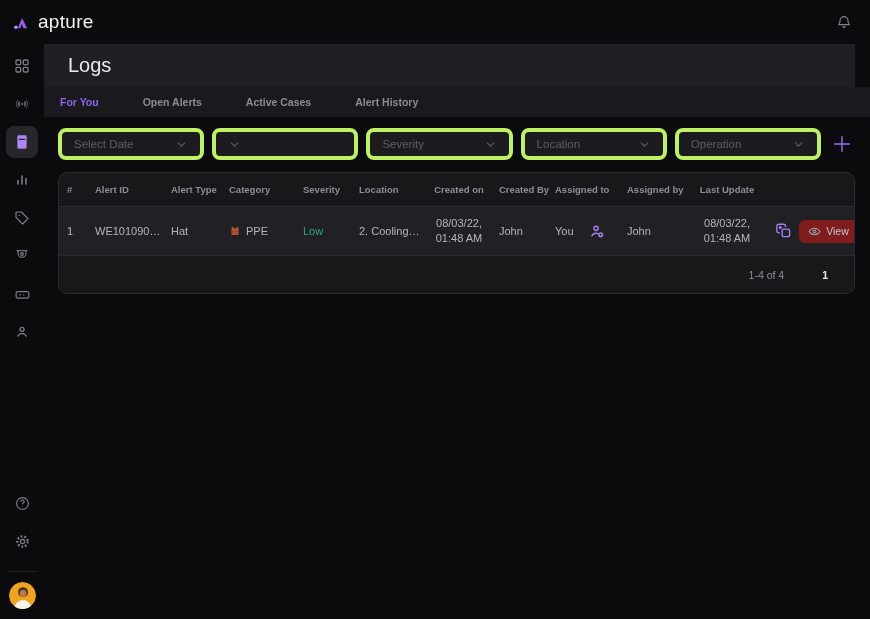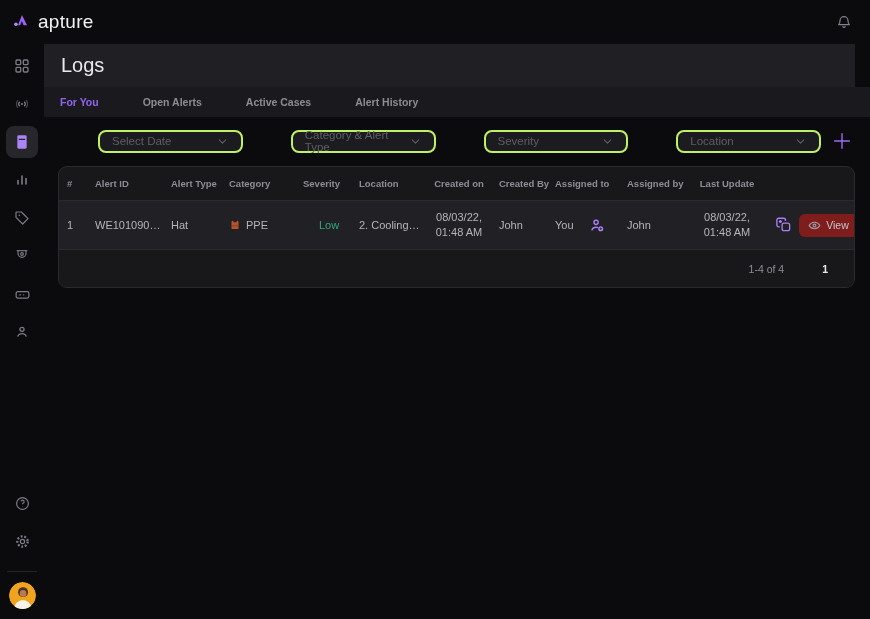--- a/index.html
+++ b/index.html
@@ -8,21 +8,21 @@
     width:870px; height:619px; overflow:hidden; position:relative;
     background:#0b0b0d; font-family:"Liberation Sans", sans-serif;
     -webkit-font-smoothing:antialiased;
   }
   
   .topbar {
     position:absolute; top:0; left:0; right:0; height:44px;
     display:flex; align-items:center; justify-content:space-between;
     padding:0 18px 0 12px; background:#0b0b0d; z-index:3;
   }
-  .logo { display:flex; align-items:flex-start; gap:7px; }
+  .logo { display:flex; align-items:flex-end; gap:7px; }
   .logo-text { color:#f2f2f4; font-size:19px; letter-spacing:.3px; }
   .bell-btn { color:#82828a; display:flex; align-items:center; }
   
   .sidebar {
     position:absolute; top:44px; left:0; bottom:0; width:44px;
     display:flex; flex-direction:column; align-items:center;
     padding:6px 0 10px 0; background:#0b0b0d; z-index:2;
   }
   .side-item {
     width:32px; height:32px; margin-bottom:6px; border-radius:8px;
@@ -33,38 +33,38 @@
   .side-spacer { flex:1; }
   .side-divider { width:30px; height:1px; background:#242428; margin:8px 0 10px; }
   .avatar {
     width:27px; height:27px; border-radius:50%; overflow:hidden; flex:none;
     display:flex; align-items:center; justify-content:center; cursor:pointer;
   }
   
   .main { position:absolute; left:44px; top:44px; right:0; bottom:0; }
   .page-header {
     height:43px; background:#202024; margin-right:15px;
-    display:flex; align-items:center; padding-left:17px;
+    display:flex; align-items:center; padding-left:24px;
   }
   .page-title { color:#e9e9ec; font-size:20px; font-weight:500; margin:0; }
   .tabs {
     height:30px; background:#1a1a1e; 
     display:flex; align-items:center; gap:44px; padding-left:16px;
   }
   .tab { font-size:10.5px; font-weight:bold; color:#8c8c93; cursor:pointer; }
   .tab.active { color:#9263ec; }
   
   .filters {
     display:flex; align-items:center; gap:8px;
     padding:11px 15px 12px 14px;
   }
   .select {
-    flex:1; height:23px; background:#1c1c20; border:2px solid #bef264;
+    flex:1; height:32px; background:#1c1c20; border:4px solid #bef264;
     border-radius:8px; display:flex; align-items:center; justify-content:space-between;
-    padding:0 12px; color:#5e5e66; font-size:11.5px; cursor:pointer;margin-left:40px;
+    padding:0 12px; color:#5e5e66; font-size:11.5px; cursor:pointer;
   }
   .select .chev { color:#5e5e66; display:flex; }
   .plus-btn {
     width:26px; height:26px; flex:none; color:#9b6cf3; cursor:pointer;
     display:flex; align-items:center; justify-content:center;
   }
   
   .table-card {
     margin:0 15px 0 14px; background:#18181b; border:1px solid #2b2b2f;
     border-radius:9px; overflow:hidden;
@@ -75,21 +75,21 @@
   }
   .thead { height:33px; font-size:9.5px; font-weight:bold; color:#8d8d94; }
   .th { padding-left:8px; white-space:nowrap; }
   .th.center { padding-left:0; text-align:center; }
   .trow {
     height:50px; background:#212125; font-size:11px; color:#b4b4ba;
     border-top:1px solid #2b2b2f; border-bottom:1px solid #2b2b2f;
   }
   .td { padding-left:8px; white-space:nowrap; overflow:hidden; }
   .td.center { padding-left:0; text-align:center; line-height:1.35; }
-  .severity-low { color:#2fa97d;margin-left:16px; }
+  .severity-low { color:#2fa97d; }
   .cat-cell { display:flex; align-items:center; gap:5px; }
   .assign-cell { display:flex; align-items:center; gap:15px; }
   .icon-purple { color:#a97ff5; display:flex; align-items:center; }
   .td.icon-cell { display:flex; justify-content:center; padding-left:0; }
   .view-cell { display:flex; justify-content:center; padding-right:4px; }
   .view-btn {
     display:inline-flex; align-items:center; gap:5px; background:#7f1d1d;
     border:none; border-radius:6px; padding:5px 9px; font-size:10.5px;
     color:#c6c6cc; font-family:inherit; cursor:pointer;
   }
@@ -241,37 +241,44 @@
   <div class="filters">
     <div class="select">
       <span>Select Date</span>
       <span class="chev">
         <svg viewBox="0 0 24 24" width="13" height="13" fill="none" stroke="currentColor" stroke-width="2" stroke-linecap="round" stroke-linejoin="round">
             <path d="M6 9l6 6 6-6"></path>
           </svg>
       </span>
     </div>
     <div class="select">
-      <span>Category &amp; Alert Type</span>
       <span class="chev">
         <svg viewBox="0 0 24 24" width="13" height="13" fill="none" stroke="currentColor" stroke-width="2" stroke-linecap="round" stroke-linejoin="round">
             <path d="M6 9l6 6 6-6"></path>
           </svg>
       </span>
     </div>
     <div class="select">
       <span>Severity</span>
       <span class="chev">
         <svg viewBox="0 0 24 24" width="13" height="13" fill="none" stroke="currentColor" stroke-width="2" stroke-linecap="round" stroke-linejoin="round">
             <path d="M6 9l6 6 6-6"></path>
           </svg>
       </span>
     </div>
     <div class="select">
       <span>Location</span>
+      <span class="chev">
+        <svg viewBox="0 0 24 24" width="13" height="13" fill="none" stroke="currentColor" stroke-width="2" stroke-linecap="round" stroke-linejoin="round">
+            <path d="M6 9l6 6 6-6"></path>
+          </svg>
+      </span>
+    </div>
+    <div class="select">
+      <span>Operation</span>
       <span class="chev">
         <svg viewBox="0 0 24 24" width="13" height="13" fill="none" stroke="currentColor" stroke-width="2" stroke-linecap="round" stroke-linejoin="round">
             <path d="M6 9l6 6 6-6"></path>
           </svg>
       </span>
     </div>
     <div class="plus-btn">
       <span style="display:flex;">
         <svg viewBox="0 0 24 24" width="22" height="22" fill="none" stroke="currentColor" stroke-width="1.5" stroke-linecap="round">
             <path d="M12 4v16M4 12h16"></path>

